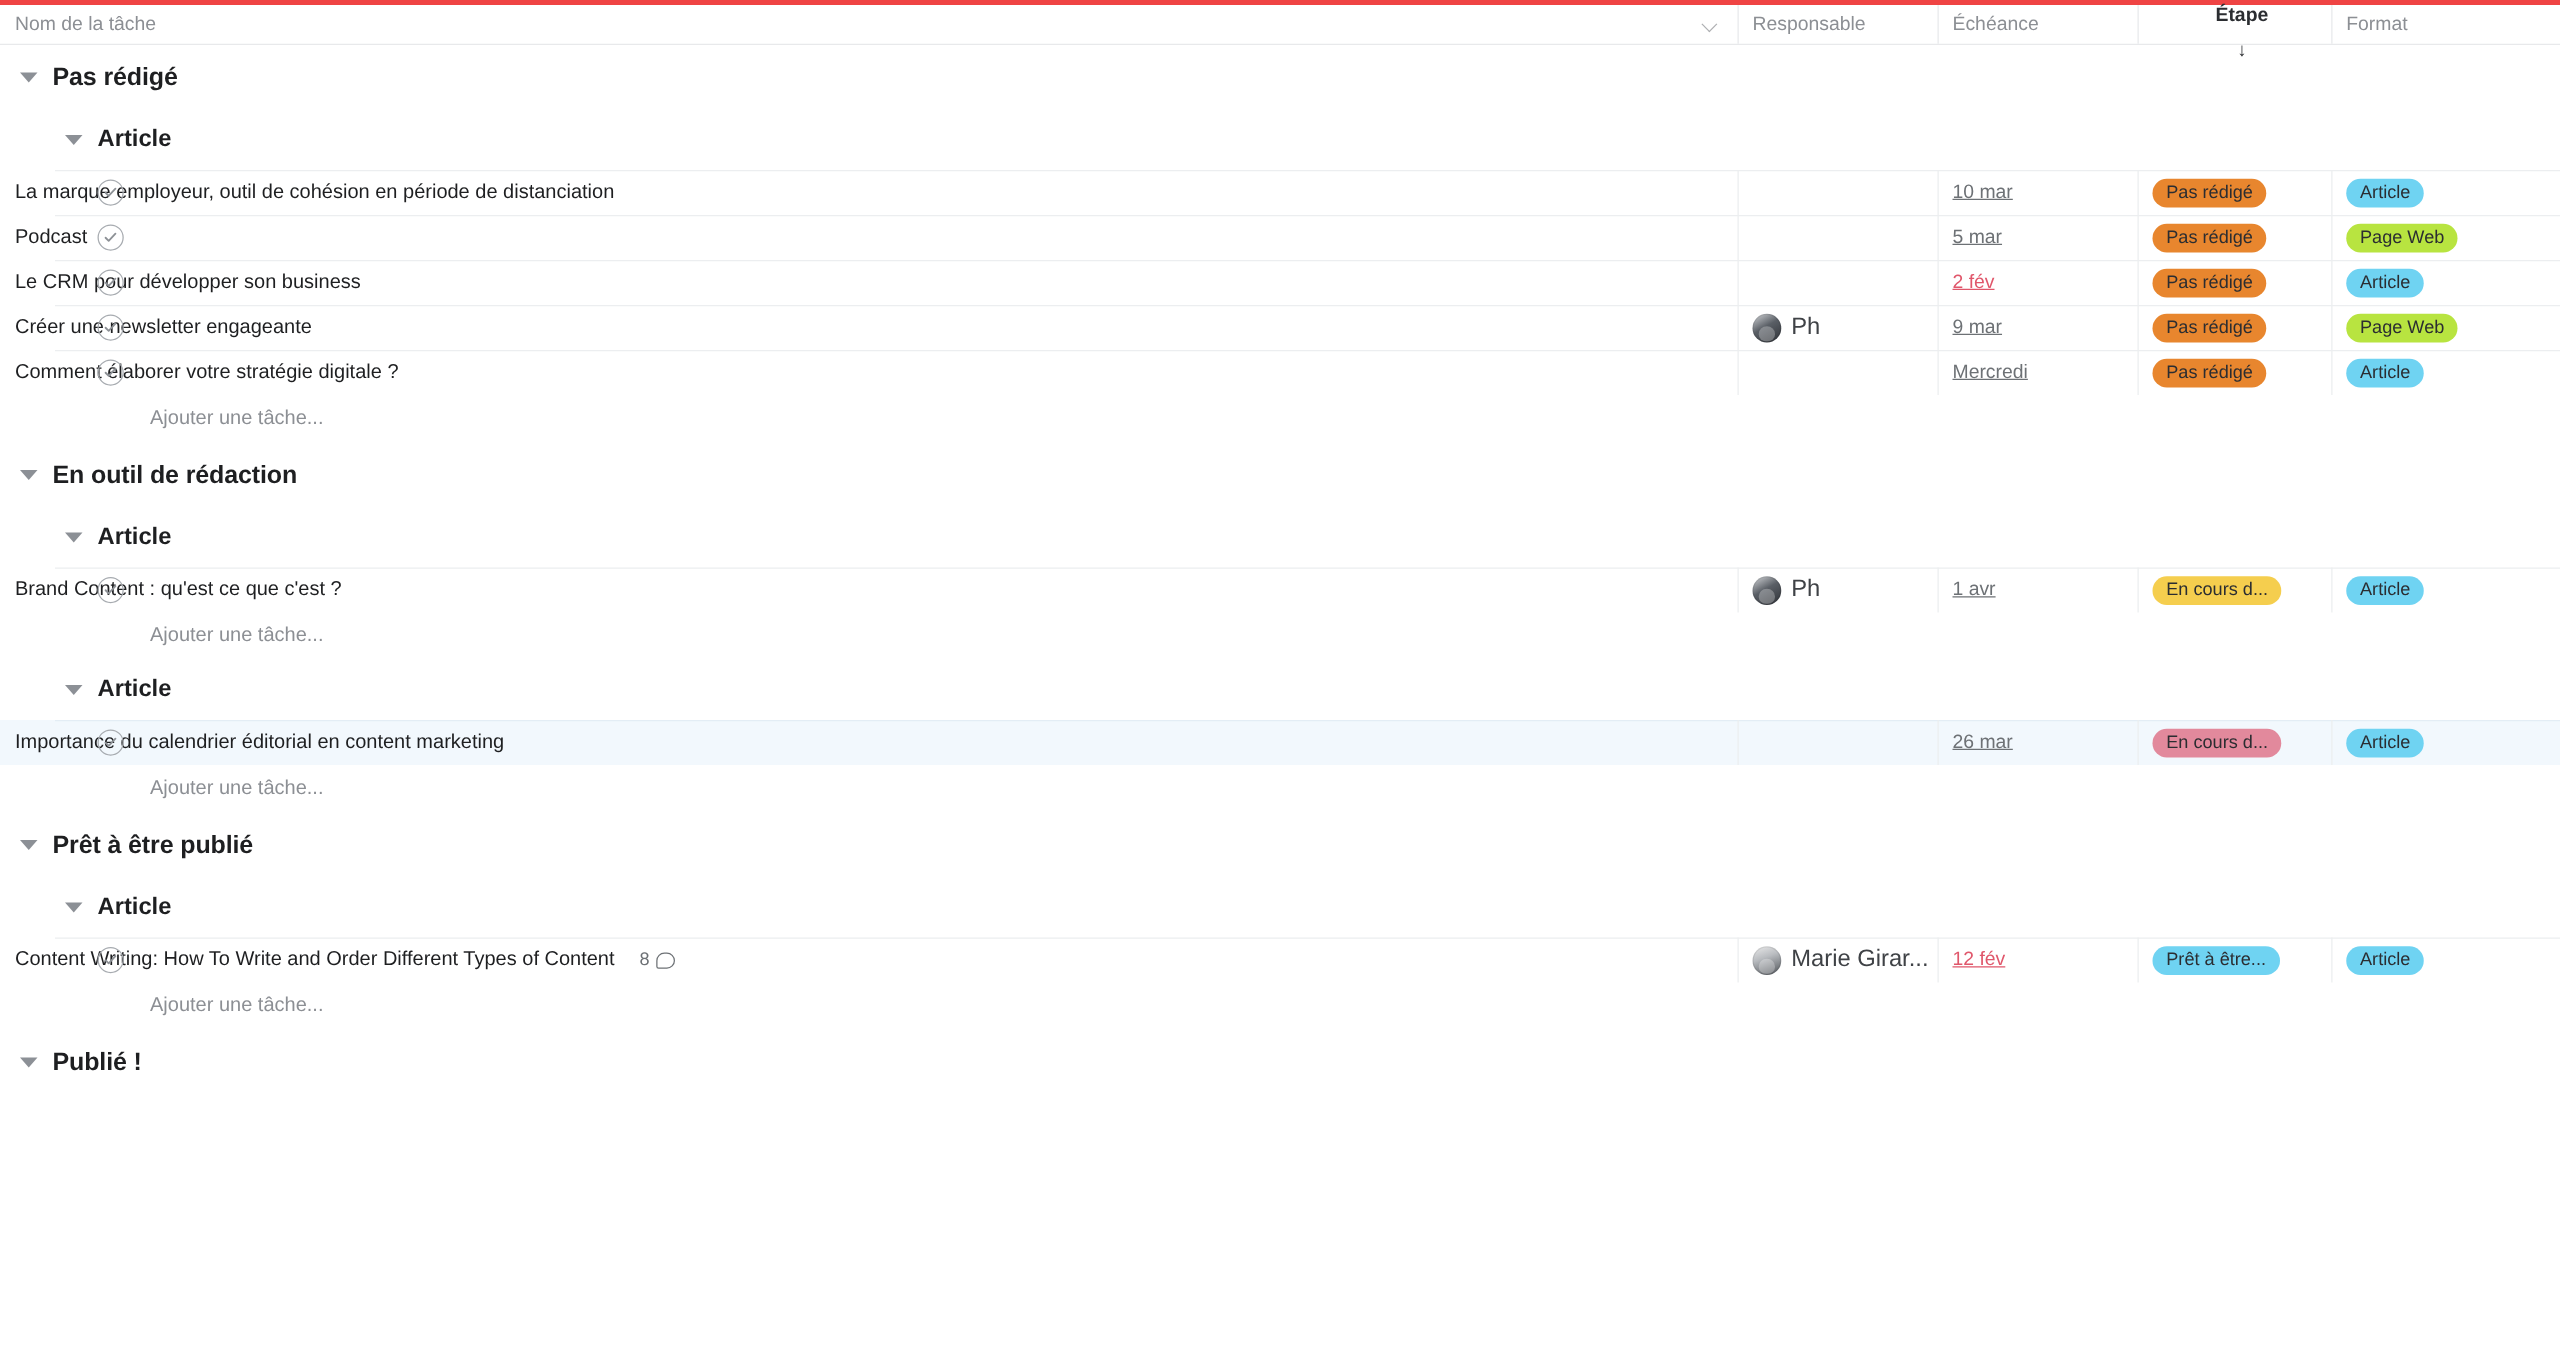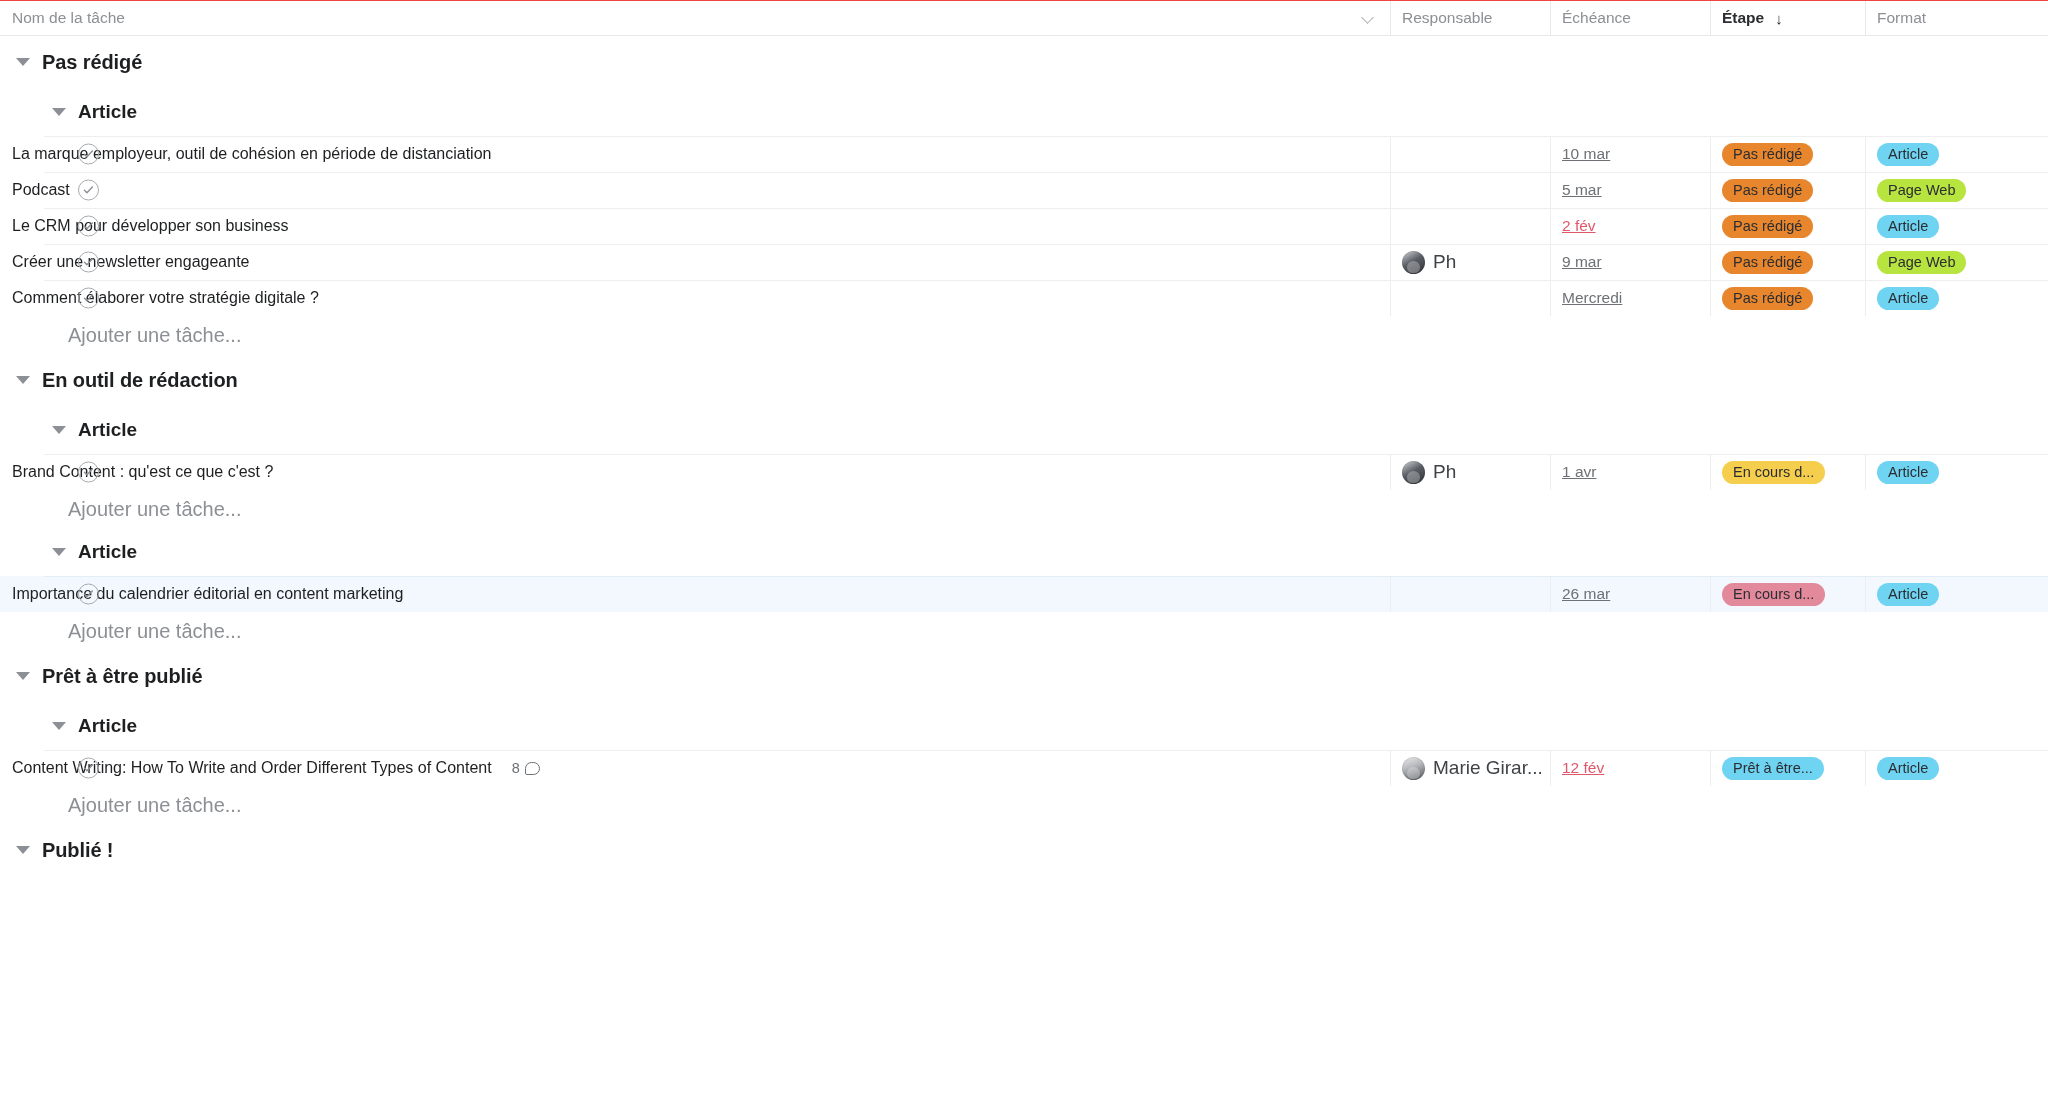--- a/index.html
+++ b/index.html
@@ -22,40 +22,40 @@
     --col-fmt-w:  183px;
   }
 
   .sheet { width: 2048px; height: 1096px; position: relative; }
 
   
   .hdr {
     display: flex;
     height: 36px;
     align-items: stretch;
-    border-top: 1px solid #ef4444;
+    border-top: 4px solid #ef4444;
     border-bottom: 1px solid #e8e9eb;
     background: #fff;
   }
   .hdr-cell {
     display: flex; align-items: center;
     font-size: 15.5px;
     color: #8c8f94;
     padding-left: 12px;
     position: relative;
     flex: 0 0 auto;
   }
   .hdr-cell + .hdr-cell::before {
     content: ""; position: absolute; left: 0; top: 0; bottom: 0;
     width: 1px; background: #e8e9eb;
   }
   .hdr-name   { width: var(--col-name-w); justify-content: space-between; padding-right: 14px; }
   .hdr-resp   { width: var(--col-resp-w); }
   .hdr-due    { width: var(--col-due-w); }
-  .hdr-stage  { width: var(--col-stage-w); color:#2b2d31; font-weight: 700; gap: 11px; }
+  .hdr-stage  { width: var(--col-stage-w); color:#2b2d31; font-weight: 700; gap: 11px; flex-direction: column; }
   .hdr-fmt    { width: var(--col-fmt-w); }
   .hdr-name .label { color:#8c8f94; }
   .chevron-dn {
     width: 14px; height: 14px; position: relative; opacity: .55;
   }
   .chevron-dn::after {
     content: ""; position: absolute; left: 1px; top: 2px;
     width: 8px; height: 8px;
     border-right: 1.6px solid #6b6e73;
     border-bottom: 1.6px solid #6b6e73;
@@ -163,22 +163,22 @@
   .pill {
     display: inline-flex; align-items: center; justify-content: center;
     height: 23px; padding: 0 11px; border-radius: 12px;
     font-size: 14.5px; color: #2b2d31; white-space: nowrap;
     max-width: 128px;
   }
 
   
   .addtask {
     display: flex; align-items: center;
-    height: 38px; padding-left: 68px;
-    font-size: 20px; color: #8c8f94;
+    height: 38px; padding-left: 120px;
+    font-size: 16px; color: #8c8f94;
   }
 </style>
 </head>
 <body>
 
 <div class="sheet">
 
   <div class="hdr">
     <div class="hdr-cell hdr-name">
       <span class="label">Nom de la tâche</span>

